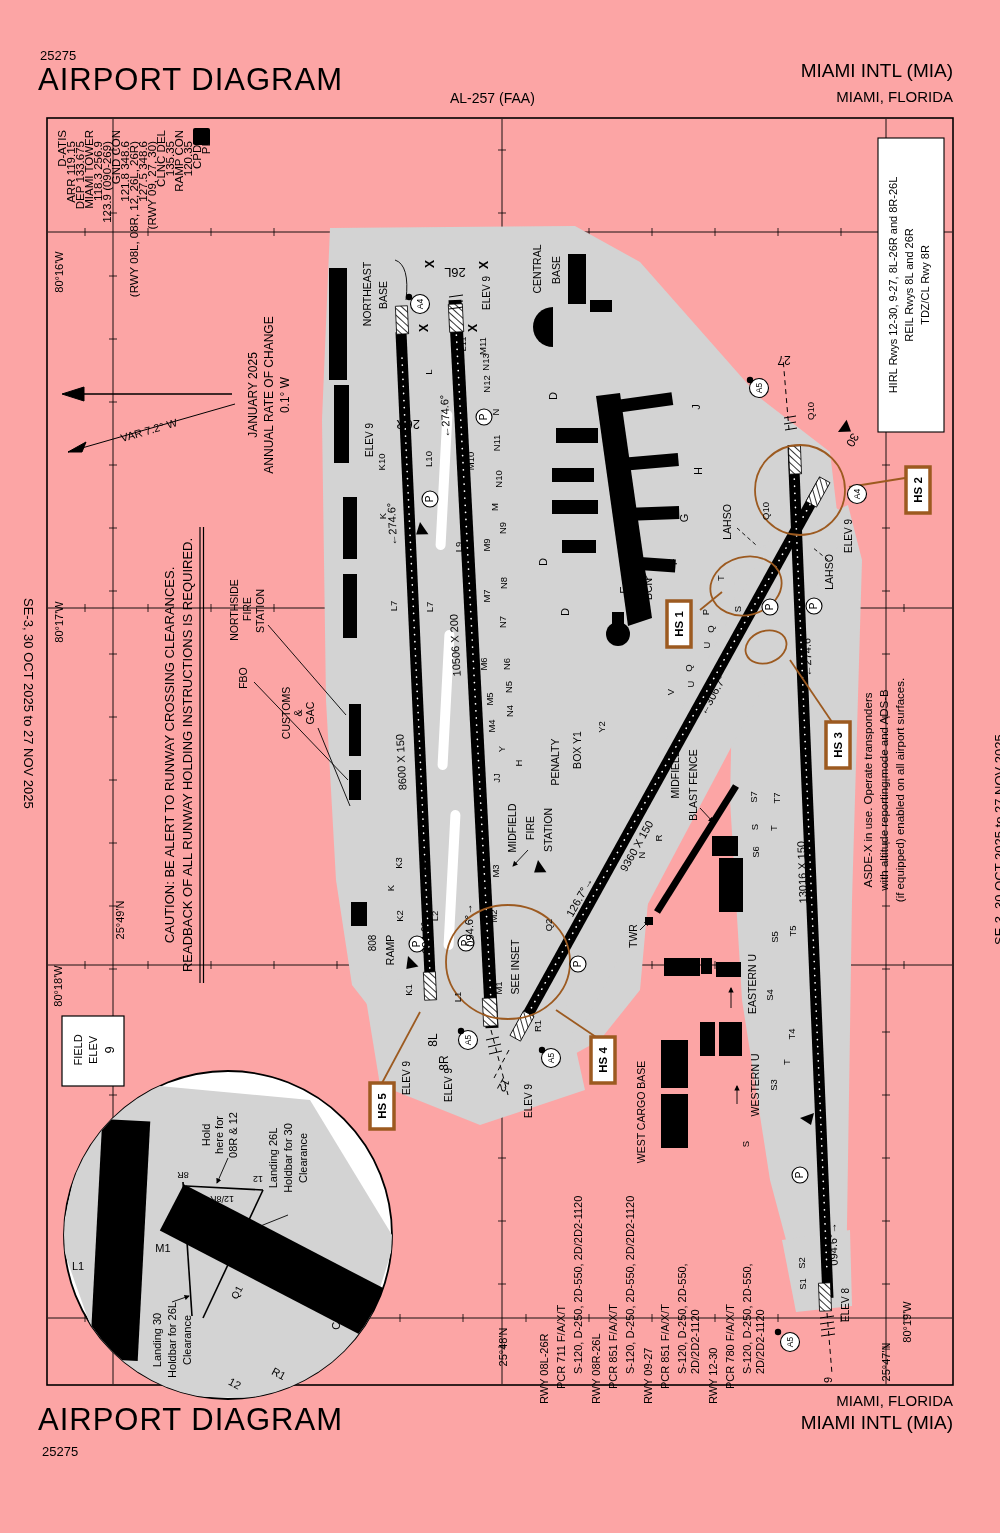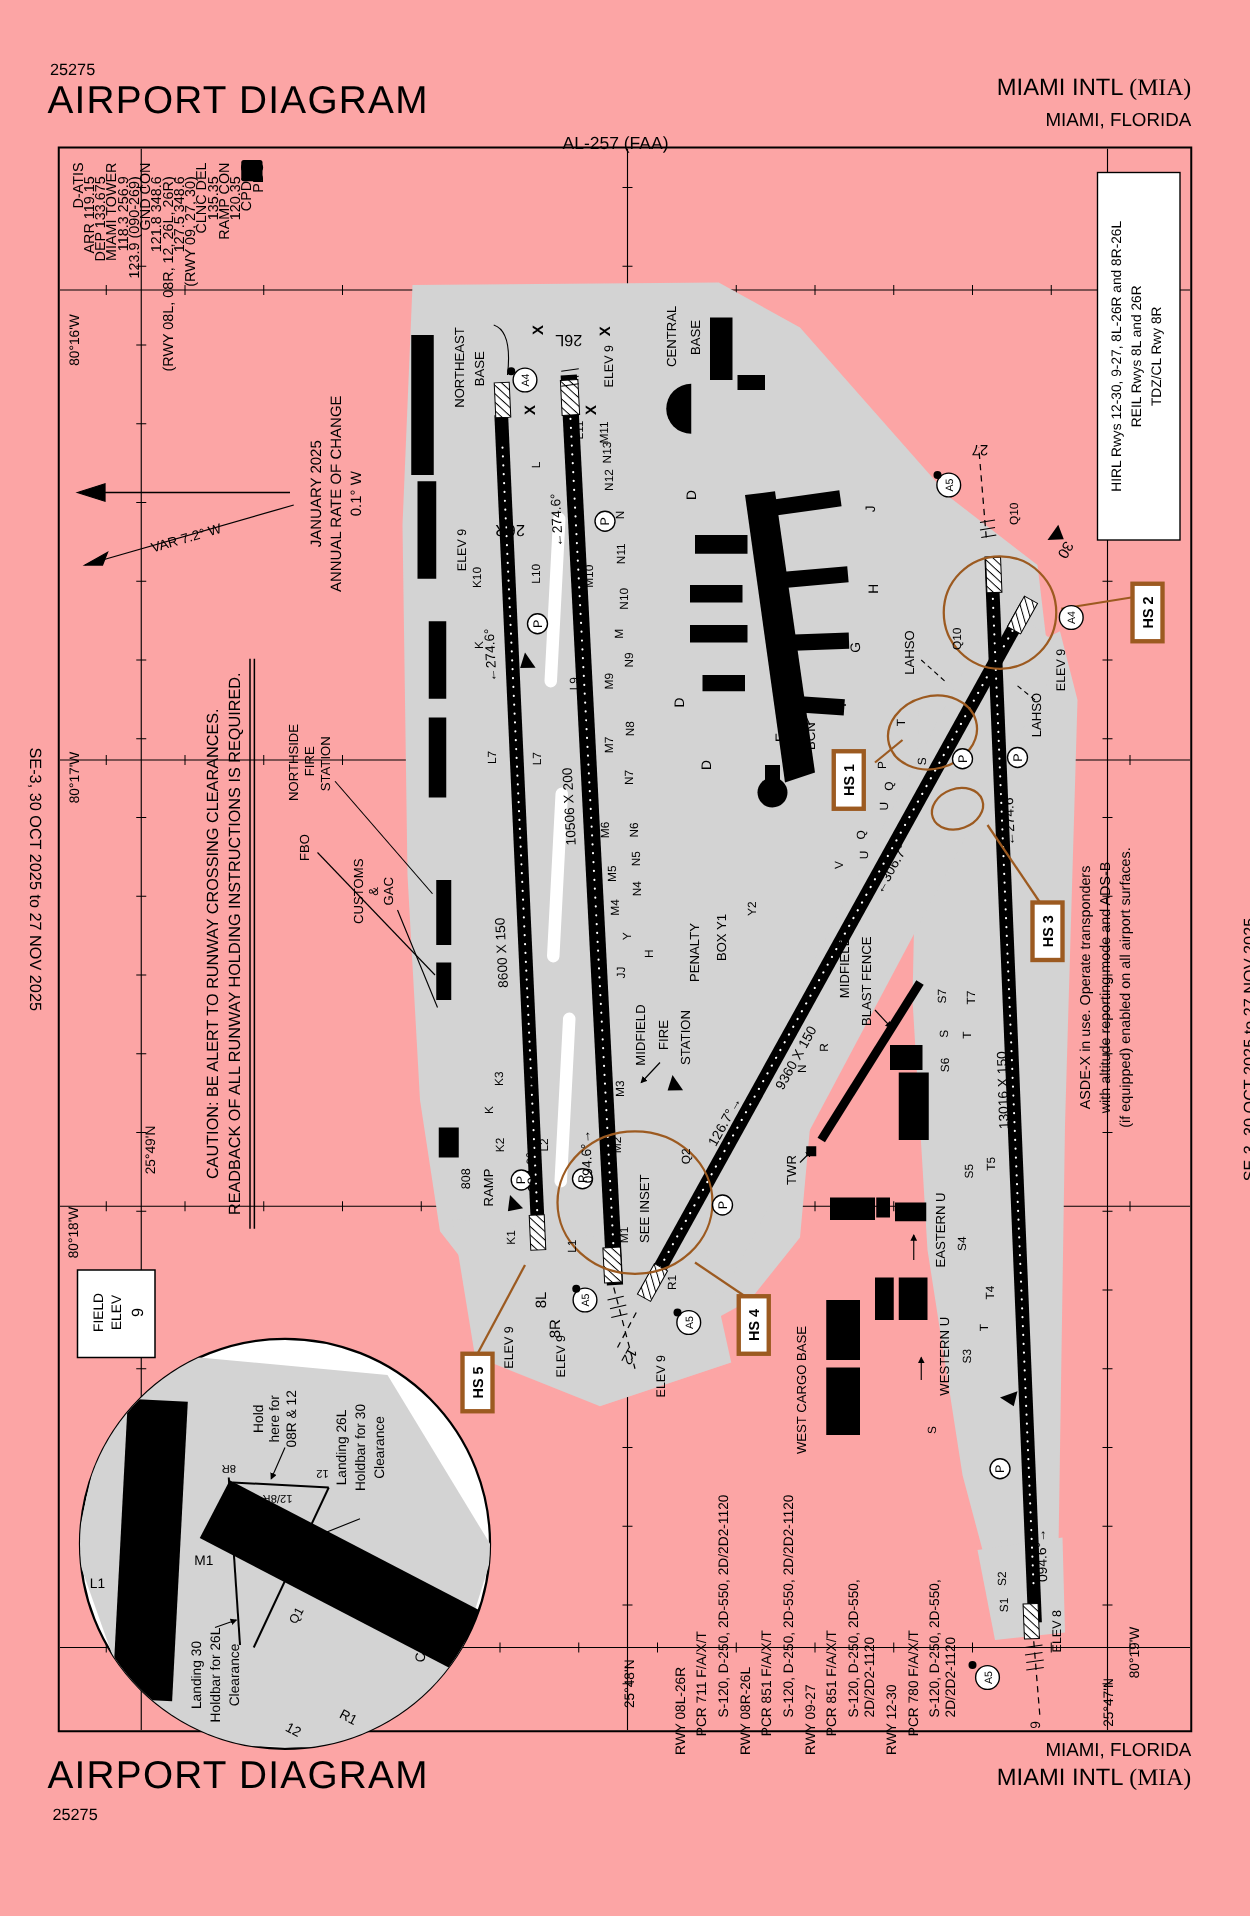--- a/index.html
+++ b/index.html
@@ -1,31 +1,31 @@
 <!DOCTYPE html>
 <html><head>
 <meta charset="utf-8">
 <style>
   html,body{margin:0;padding:0;background:#fff;}
   .page{position:relative;width:1000px;height:1533px;background:#fca5a5;overflow:hidden;
         font-family:"Liberation Sans",sans-serif;color:#000;}
   .abs{position:absolute;}
-  .serif{font-family:Liberation Serif, serif;}
+  .serif{font-family:Liberation Sans, sans-serif;}
   #chart text{font-family:"Liberation Sans",sans-serif;fill:#000;}
   .vert-l{transform-origin:left top;transform:rotate(90deg);white-space:nowrap;font-size:13px;}
   .vert-r{transform-origin:left top;transform:rotate(-90deg);white-space:nowrap;font-size:13px;}
 </style>
 </head>
 <body>
 
 <div class="page">
 
   <div class="abs" style="left:40px;top:48px;font-size:13px;">25275</div>
   <div class="abs" style="left:38px;top:62px;font-size:31px;letter-spacing:1px;">AIRPORT DIAGRAM</div>
-  <div class="abs" style="left:450px;top:106px;font-size:14px;">AL-257 (FAA)</div>
+  <div class="abs" style="left:450px;top:90px;font-size:14px;">AL-257 (FAA)</div>
   <div class="abs" style="right:47px;top:60px;font-size:19px;text-align:right;">
     <span>MIAMI INTL</span>
     <span class="serif">(MIA)</span>
   </div>
   <div class="abs" style="right:47px;top:88px;font-size:15px;">MIAMI, FLORIDA</div>
 
   <div class="abs" style="left:38px;top:1402px;font-size:31px;letter-spacing:1px;">AIRPORT DIAGRAM</div>
   <div class="abs" style="left:42px;top:1444px;font-size:13px;">25275</div>
   <div class="abs" style="right:47px;top:1392px;font-size:15px;">MIAMI, FLORIDA</div>
   <div class="abs" style="right:47px;top:1412px;font-size:19px;text-align:right;">

